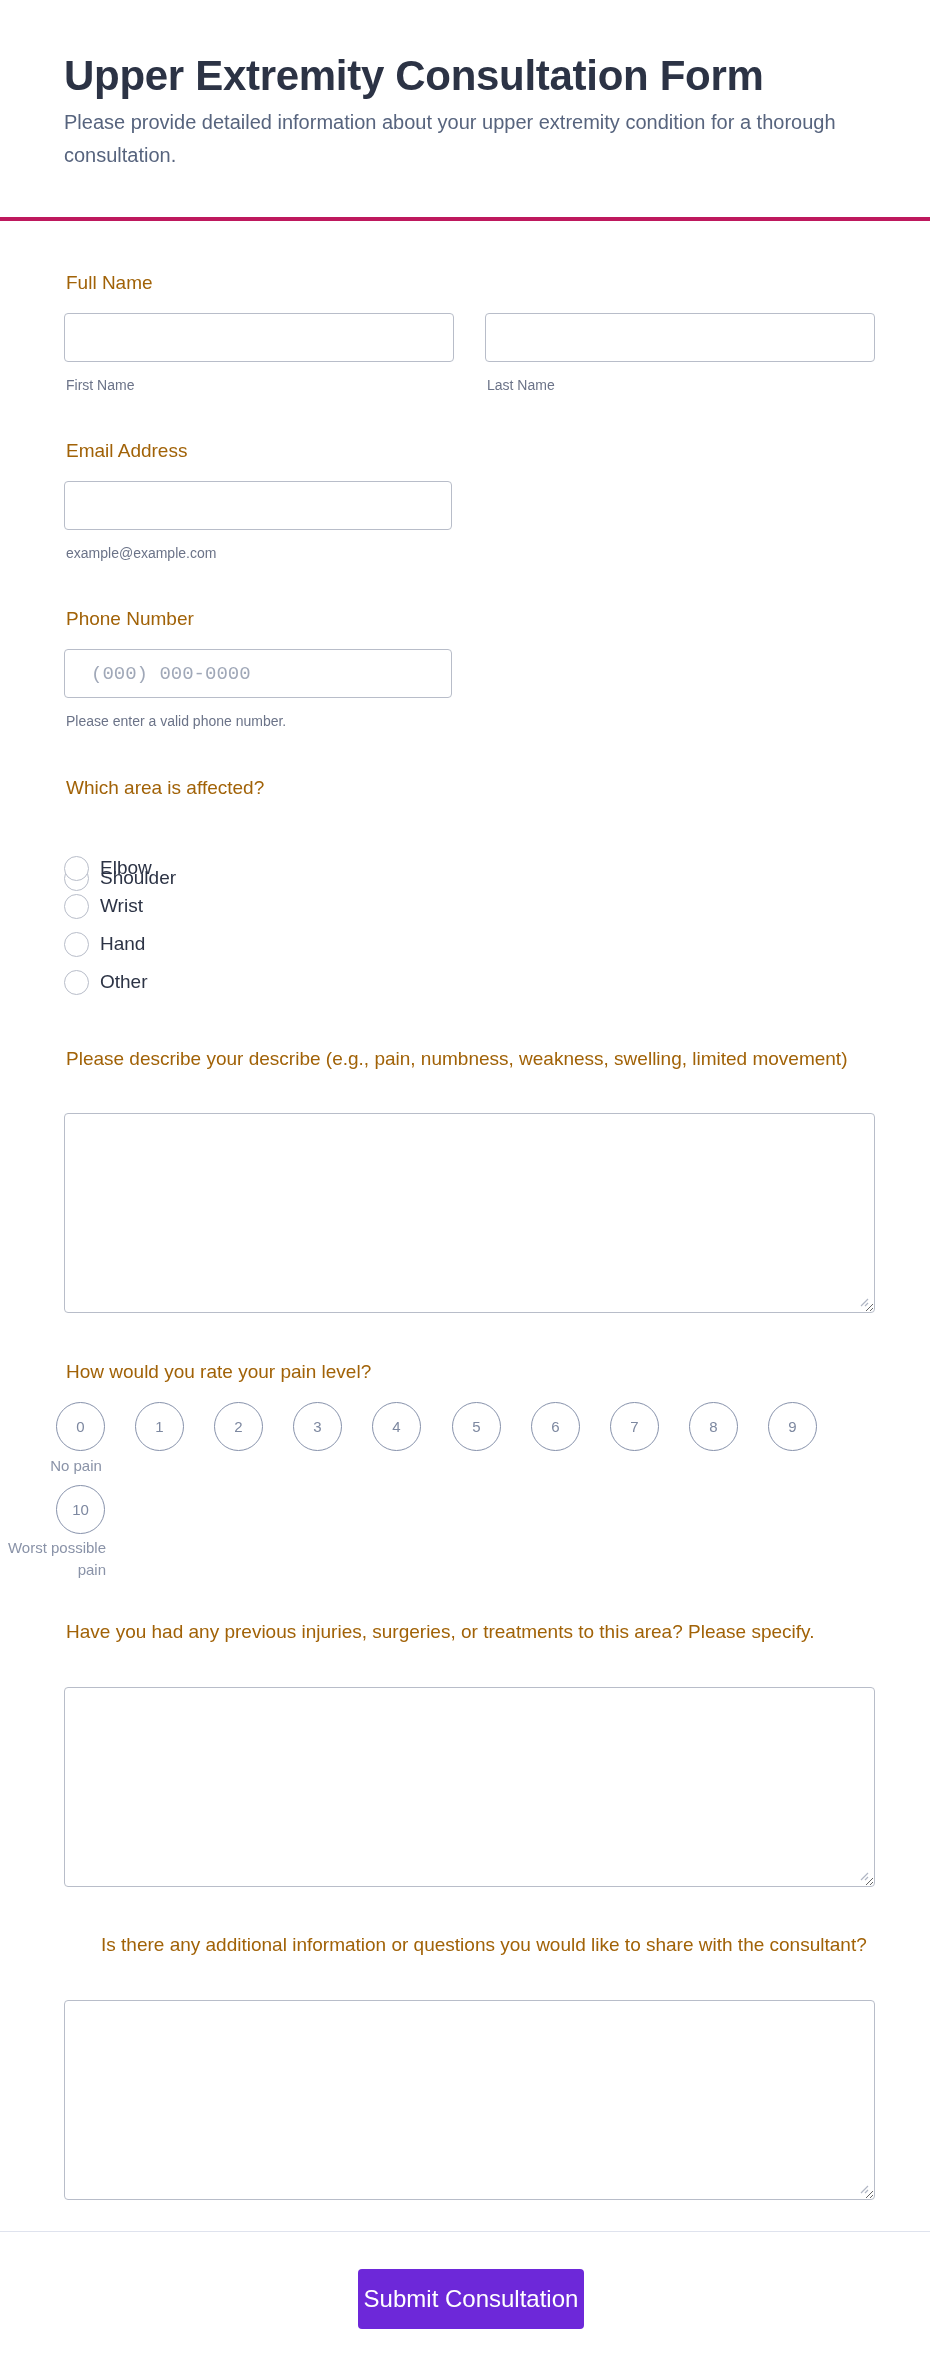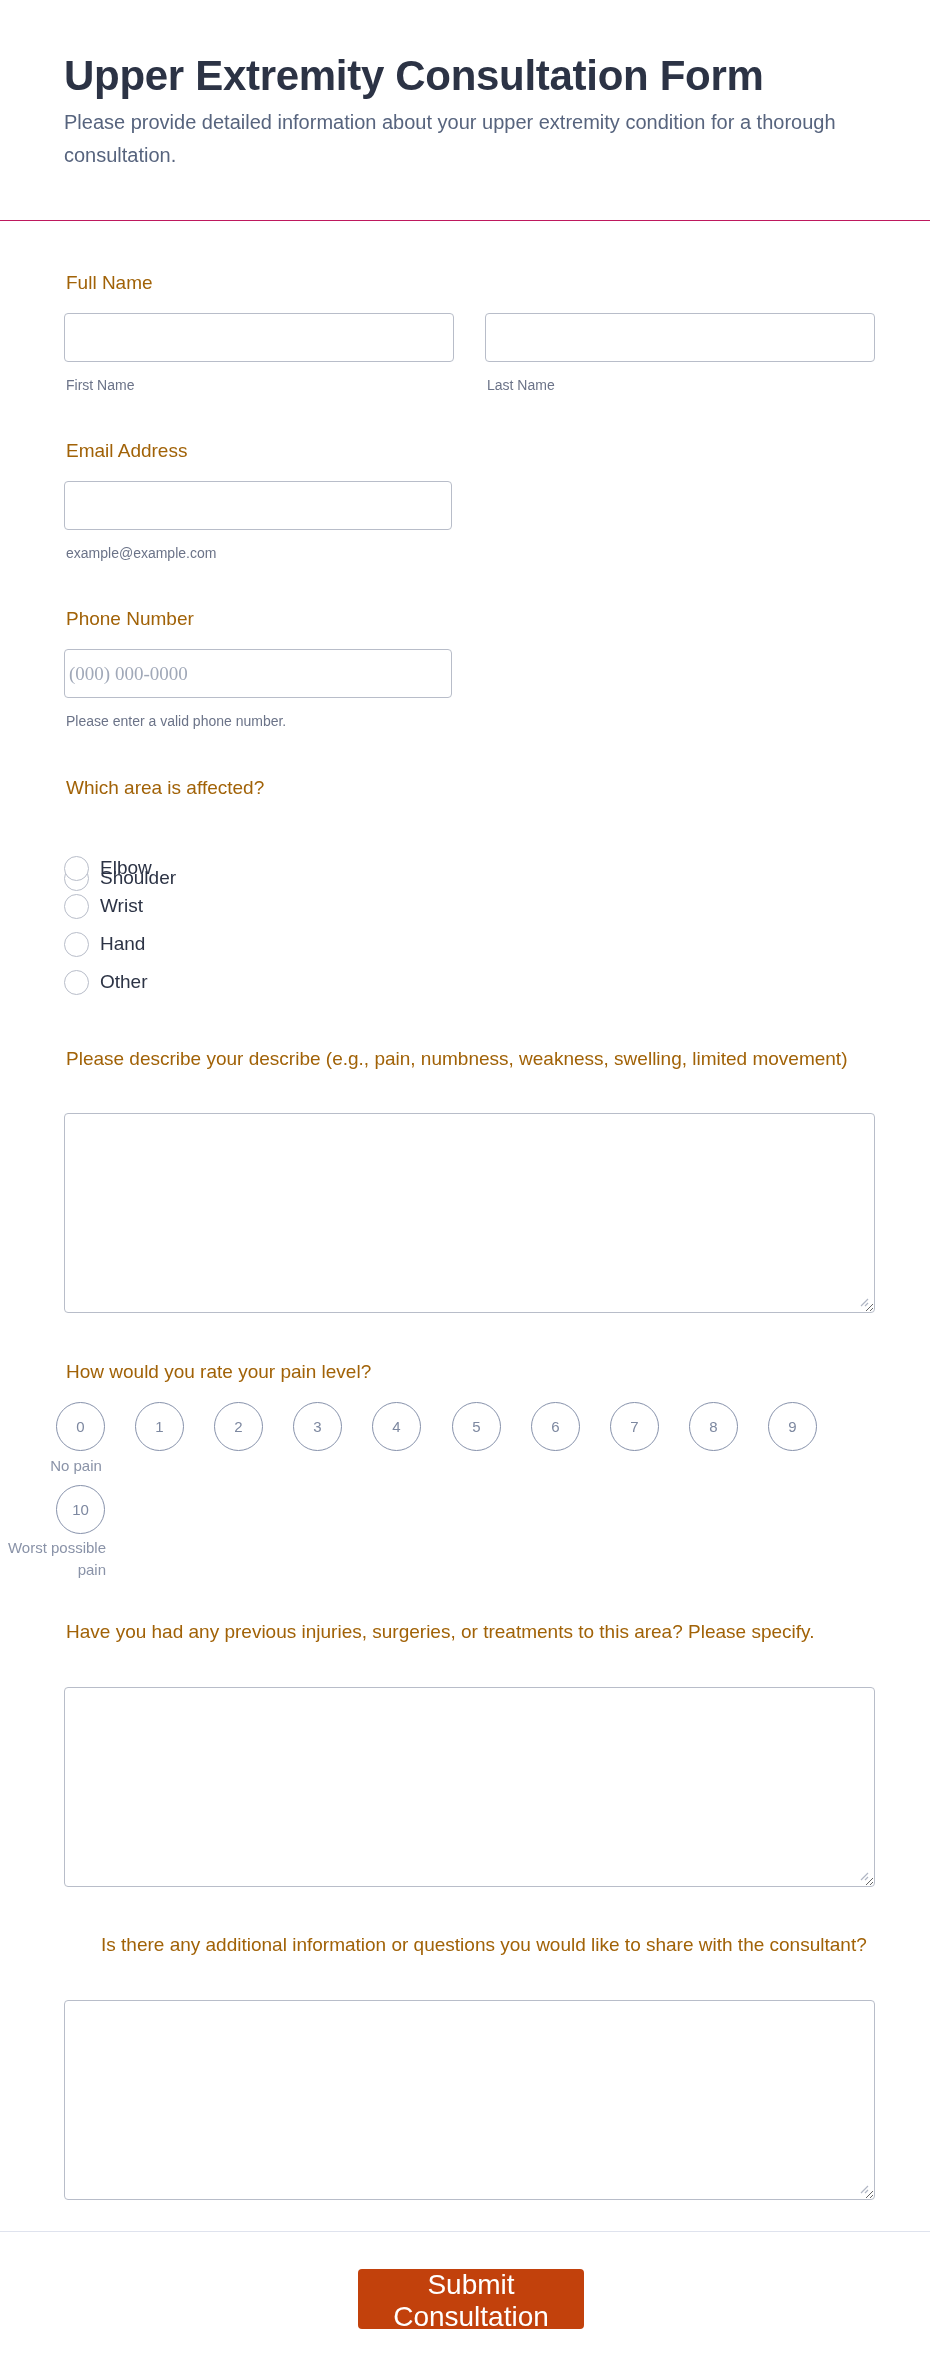--- a/index.html
+++ b/index.html
@@ -1,38 +1,38 @@
 <!DOCTYPE html>
 <html><head>
 <meta charset="utf-8">
 <style>
   * { box-sizing: border-box; margin: 0; padding: 0; }
   html, body { width: 930px; background: #ffffff; }
   body { font-family: "Liberation Sans", "DejaVu Sans", sans-serif; color: #2c3345; position: relative; height: 2378px; }
 
-  .header { position: absolute; left: 0; top: 0; width: 930px; height: 221px; border-bottom: 1px solid #be185d; }
+  .header { position: absolute; left: 0; top: 0; width: 930px; height: 221px; border-bottom: 4px solid #be185d; }
   .title { position: absolute; left: 64px; top: 52px; font-size: 42px; font-weight: bold; color: #2c3345; letter-spacing: -0.3px; }
   .subtitle { position: absolute; left: 64px; top: 106px; width: 780px; font-size: 20px; line-height: 33px; color: #57647e; }
 
   .label { position: absolute; left: 66px; font-size: 19px; color: #a16207; line-height: 24px; }
   .sublabel { position: absolute; font-size: 14px; color: #6f76a7; color: #6b7388; }
-  .input { position: absolute; height: 49px; border: 1px solid #b8bdc9; border-radius: 4px; background: #fff; font-size: 19px; color: #2c3345; padding: 0 4px; font-family: Liberation Serif, serif; outline: none; }
+  .input { position: absolute; height: 49px; border: 1px solid #b8bdc9; border-radius: 4px; background: #fff; font-size: 19px; color: #2c3345; padding: 0 26px; font-family: Liberation Mono, monospace; outline: none; }
   .input::placeholder { color: #a0a8b8; }
 
   .radio-row { position: absolute; left: 64px; display: flex; align-items: center; height: 26px; cursor: pointer; }
   .radio-circle { width: 25px; height: 25px; border: 1px solid #b8bdc9; border-radius: 50%; background: #fff; flex: none; }
   .radio-label { margin-left: 11px; font-size: 19px; color: #2c3345; }
 
   .textarea { position: absolute; left: 64px; width: 811px; height: 200px; border: 1px solid #b8bdc9; border-radius: 4px; background: #fff; resize: vertical; font-family: "Liberation Sans", "DejaVu Sans", sans-serif; font-size: 18px; padding: 10px 14px; outline: none; }
 
   .pain-circle { position: absolute; width: 49px; height: 49px; border: 1px solid #8792ab; border-radius: 50%; background: #fff; display: flex; align-items: center; justify-content: center; font-size: 15px; color: #7d88a0; cursor: pointer; }
   .pain-caption { position: absolute; font-size: 15px; color: #8a93a8; text-align: right; line-height: 22px; }
 
   .footer-line { position: absolute; left: 0; top: 2231px; width: 930px; height: 1px; background: #dfe3ee; }
-  .submit { position: absolute; left: 358px; top: 2269px; width: 226px; height: 60px; background: #c2410c; border: none; border-radius: 4px; color: #ffffff; font-size: 28px; font-family: "Liberation Sans", "DejaVu Sans", sans-serif; cursor: pointer; }
+  .submit { position: absolute; left: 358px; top: 2269px; width: 226px; height: 60px; background: #6d28d9; border: none; border-radius: 4px; color: #ffffff; font-size: 24px; font-family: "Liberation Sans", "DejaVu Sans", sans-serif; cursor: pointer; }
   .resize-icon { position: absolute; width: 10px; height: 10px; pointer-events: none; }
 </style>
 </head>
 <body>
 
 <div class="header">
   <h1 class="title">Upper Extremity Consultation Form</h1>
   <p class="subtitle">Please provide detailed information about your upper extremity condition for a thorough consultation.</p>
 </div>
 

